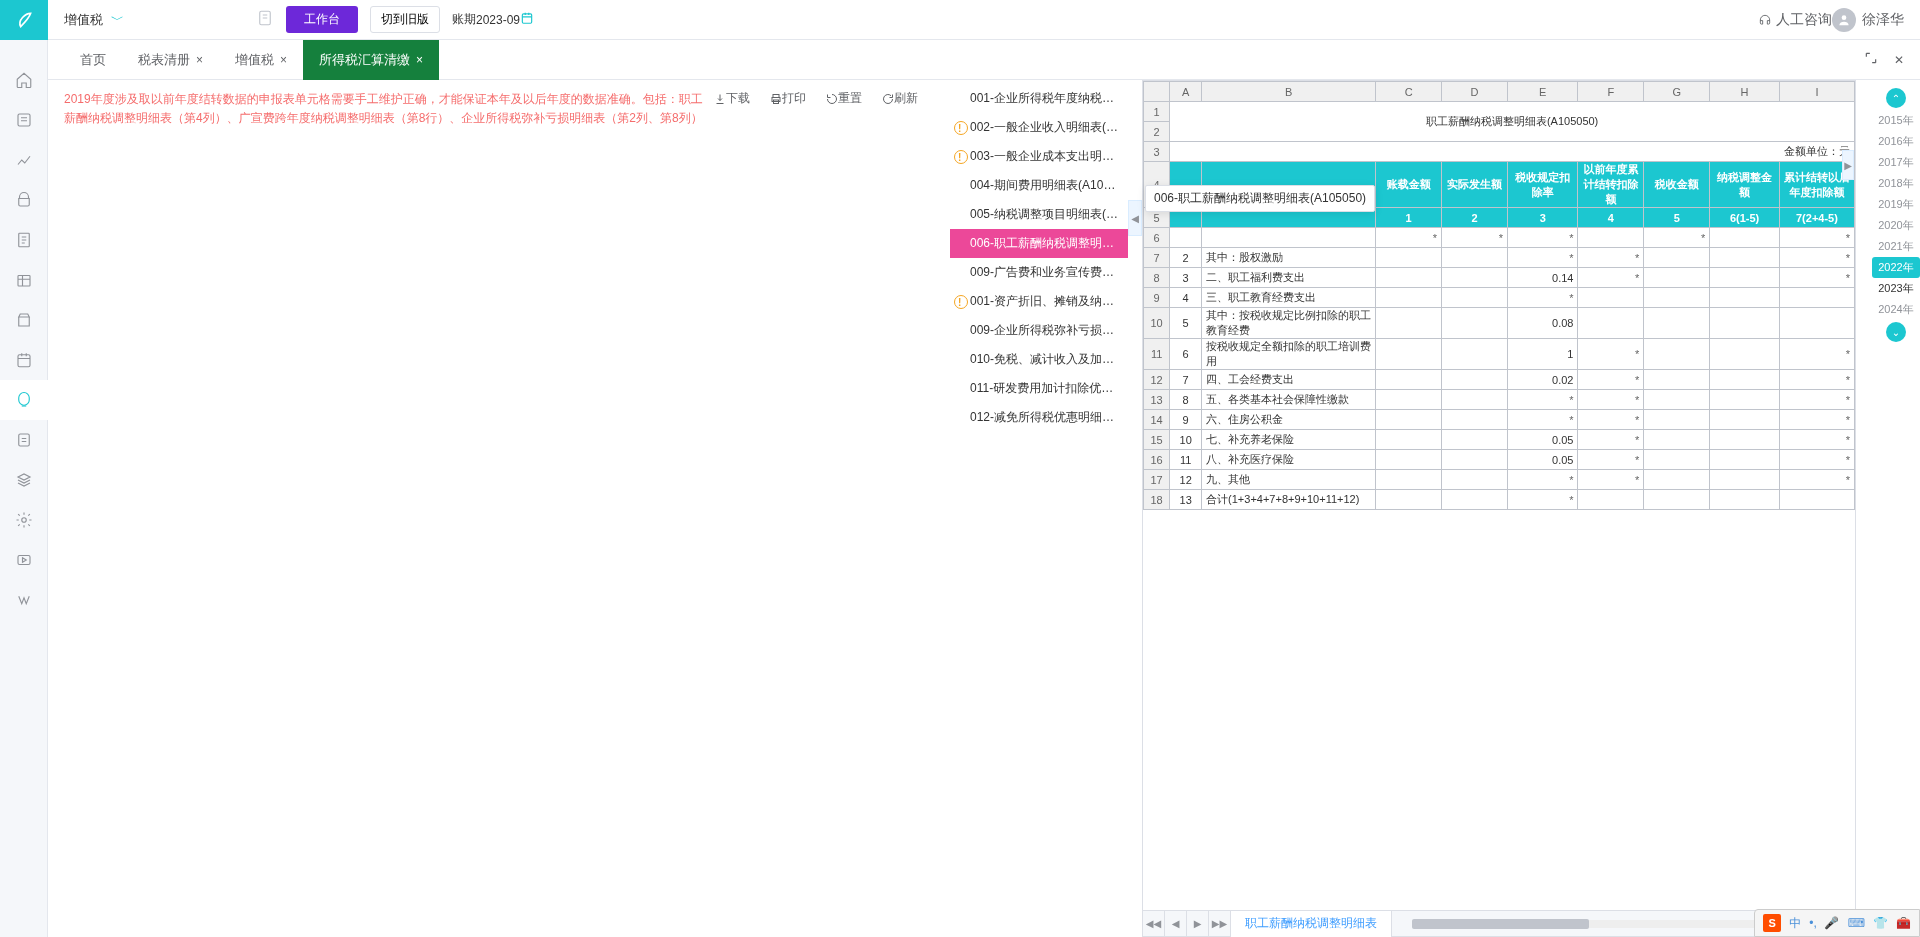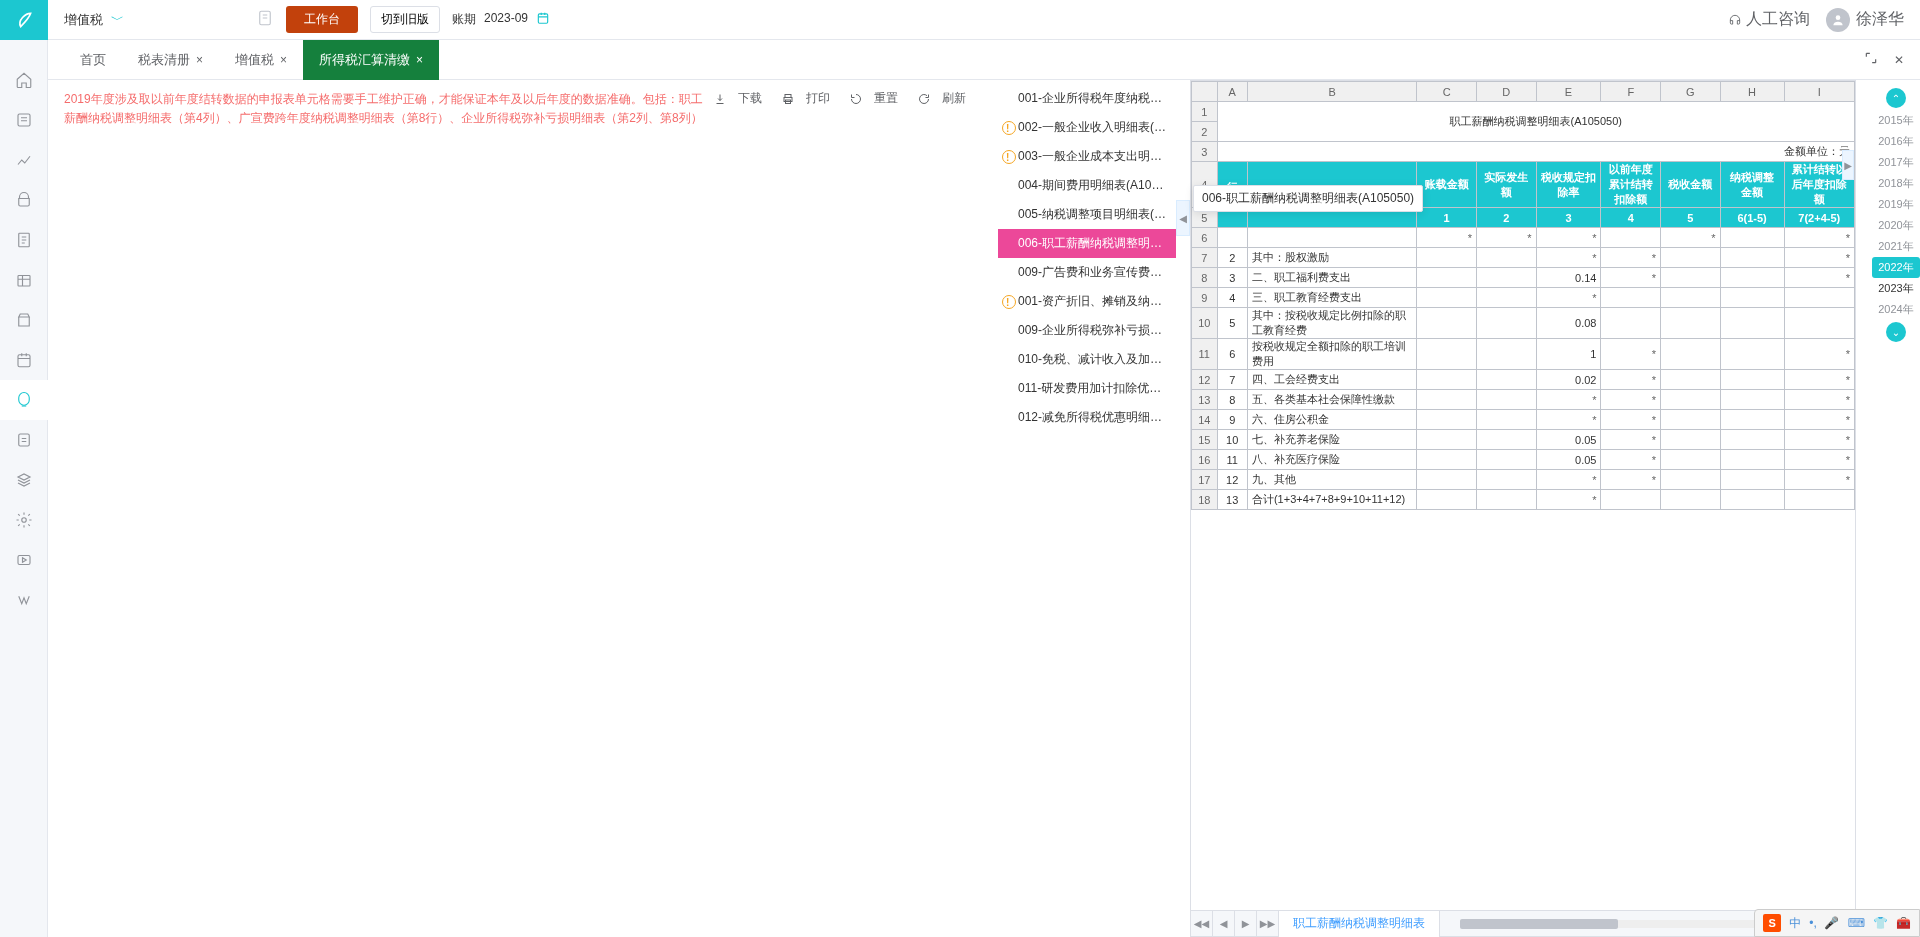--- a/index.html
+++ b/index.html
@@ -13,46 +13,46 @@
 .sidebar-nav { display: flex; flex-direction: column; gap: 0; margin-top: 20px; }
 .sidebar-nav-item { width: 48px; height: 40px; display: flex; align-items: center; justify-content: center; color: #909399; cursor: pointer; }
 .sidebar-nav-item.active { color: #1cc7d0; background: #fff; }
 .sidebar-nav-item svg { width: 18px; height: 18px; }
 
 
 .main { flex: 1; display: flex; flex-direction: column; min-width: 0; }
 .header { height: 40px; display: flex; align-items: center; padding: 0 16px; border-bottom: 1px solid #e4e7ed; gap: 12px; }
 .header-dropdown { display: flex; align-items: center; gap: 8px; cursor: pointer; color: #333; font-size: 13px; min-width: 180px; }
 .header-dropdown .chev { color: #1cc7d0; }
-.btn-workbench { background: #c2410c; color: #fff; border: none; padding: 5px 18px; border-radius: 3px; cursor: pointer; font-size: 12px; }
+.btn-workbench { background: #6d28d9; color: #fff; border: none; padding: 5px 18px; border-radius: 3px; cursor: pointer; font-size: 12px; }
 .btn-switch { border: 1px solid #dcdfe6; background: #fff; padding: 4px 10px; border-radius: 3px; cursor: pointer; font-size: 12px; }
-.header-period { display: flex; gap: 8px; font-size: 12px; }
+.header-period { display: flex; align-items: center; gap: 0; font-size: 12px; }
 .period-value { color: #333; }
-.header-right { margin-left: auto; display: flex; align-items: center; gap: 16px; font-size: 16px; color: #606266; }
+.header-right { margin-left: auto; display: flex; align-items: center; font-size: 14px; color: #606266; }
 .header-user { display: flex; align-items: center; gap: 6px; }
 .avatar { width: 24px; height: 24px; border-radius: 50%; background: #c0c4cc; display: flex; align-items: center; justify-content: center; color: #fff; }
 
 
 .tabs { height: 40px; display: flex; align-items: center; border-bottom: 1px solid #e4e7ed; padding: 0 16px; gap: 0; position: relative; }
 .tab { padding: 0 16px; height: 40px; display: flex; align-items: center; gap: 6px; cursor: pointer; font-size: 13px; color: #606266; }
 .tab.active { background: #15803d; color: #fff; }
 .tab .close { font-size: 12px; }
 .tabs-close-all { position: absolute; right: 16px; cursor: pointer; color: #606266; }
 .tabs-close-all svg, .tabs .exp-icon { width: 14px; height: 14px; }
 .tabs-expand { position: absolute; right: 42px; cursor: pointer; color: #606266; }
 
 
 .body { flex: 1; display: flex; min-height: 0; }
 .content { flex: 1; display: flex; min-width: 0; }
 
 
 .notice-bar { padding: 10px 16px 4px; display: flex; align-items: flex-start; }
 .notice-text { color: #f56c6c; font-size: 12px; line-height: 1.6; flex: 1; max-width: 650px; }
 .notice-actions { margin-left: auto; display: flex; gap: 20px; align-items: center; }
-.notice-actions span { display: flex; align-items: center; gap: 12px; cursor: pointer; color: #606266; font-size: 12px; }
+.notice-actions span { display: flex; align-items: center; gap: 0; cursor: pointer; color: #606266; font-size: 12px; }
 
 
 .work-area { flex: 1; display: flex; min-height: 0; padding: 0 16px 0 0; }
 .form-list { width: 178px; padding: 4px 0; overflow: hidden; flex-shrink: 0; margin-left: 16px; }
 .form-item { padding: 6px 8px 6px 20px; font-size: 12px; cursor: pointer; white-space: nowrap; overflow: hidden; text-overflow: ellipsis; position: relative; color: #333; }
 .form-item.warn::before { content: ''; position: absolute; left: 4px; top: 50%; transform: translateY(-50%); width: 12px; height: 12px; border: 1px solid #f5a623; border-radius: 50%; }
 .form-item.warn::after { content: '!'; position: absolute; left: 8px; top: 50%; transform: translateY(-50%); color: #f5a623; font-size: 10px; font-weight: bold; }
 .form-item.active { background: #ec4899; color: #fff; }
 .collapse-handle { width: 14px; height: 36px; background: #ecf5ff; border: 1px solid #d9ecff; display: flex; align-items: center; justify-content: center; cursor: pointer; color: #909399; font-size: 10px; align-self: flex-start; margin-top: 120px; position: relative; z-index: 5; }
 

